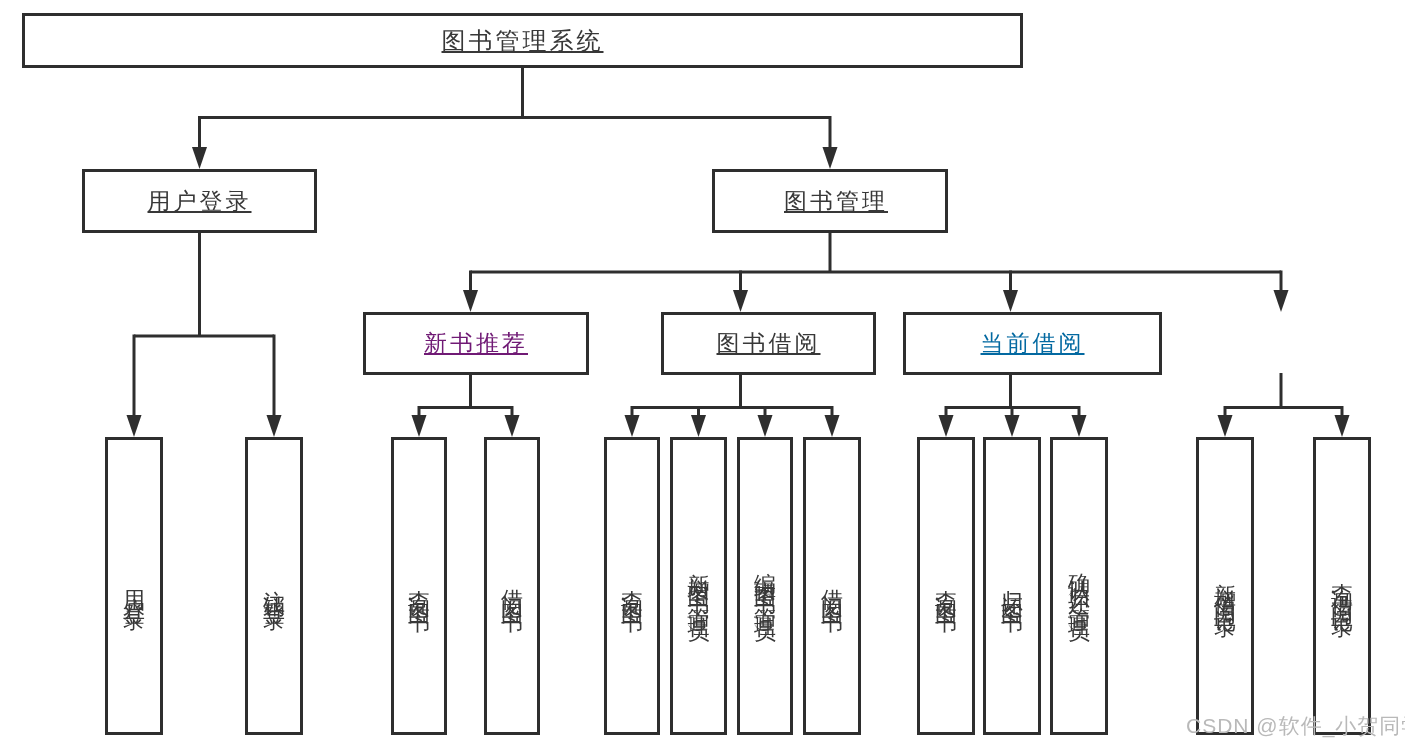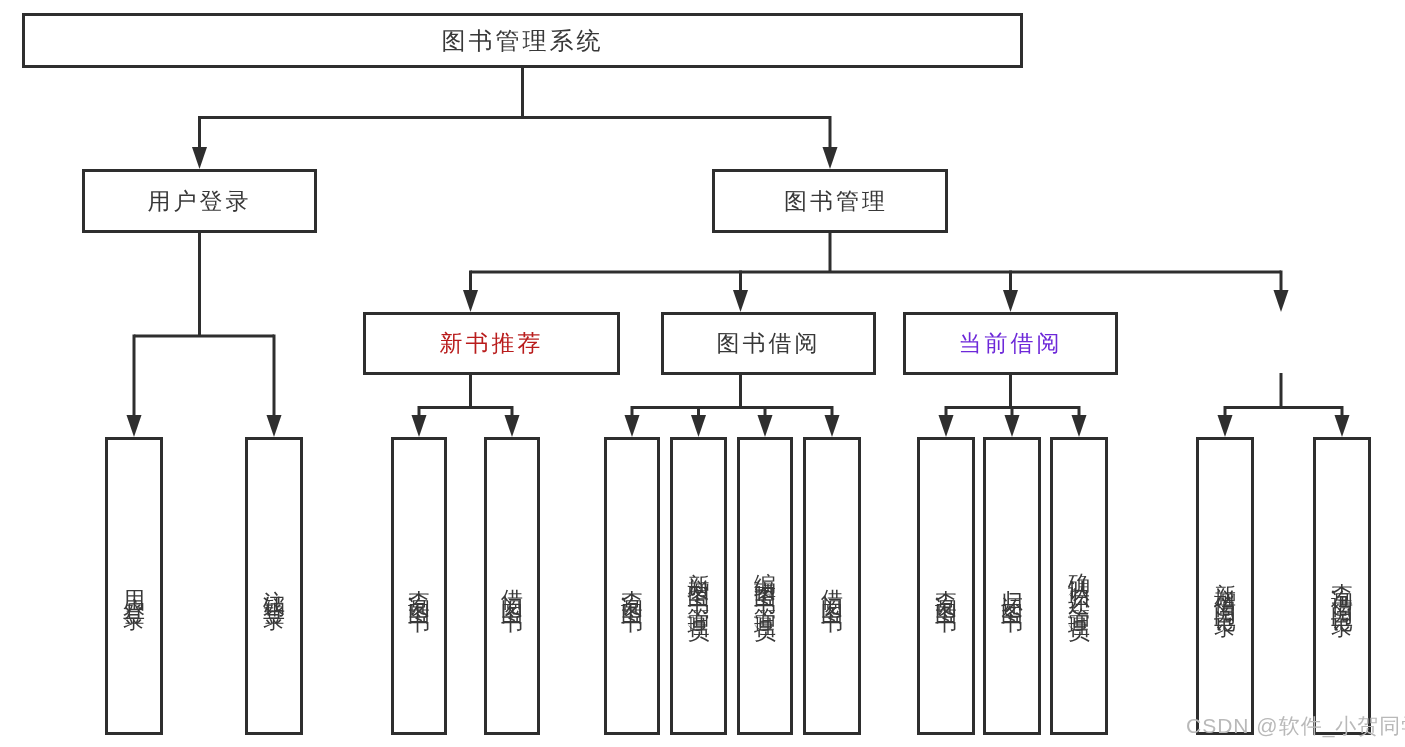--- a/index.html
+++ b/index.html
@@ -7,21 +7,21 @@
     position:relative;width:1405px;height:747px;background:#ffffff;overflow:hidden;
     font-family:"Liberation Sans",sans-serif;
   }
   svg.wires{position:absolute;left:0;top:0;width:1405px;height:747px;}
   .node{
     position:absolute;box-sizing:border-box;background:#ffffff;
     border:3px solid #2e2e2e;
     display:flex;align-items:center;justify-content:center;
     color:#383838;
   }
-  .node.h span{font-size:23px;letter-spacing:3px;white-space:nowrap;}
+  .node.h span{font-size:23px;letter-spacing:3px;white-space:nowrap;text-decoration:underline;}
   .node.root span{font-size:24px;}
   .node.v span{
     writing-mode:vertical-rl;
     font-size:22px;letter-spacing:7px;line-height:1;
   }
   .watermark{
     position:absolute;left:1186px;top:712px;z-index:20;
     font-size:21px;letter-spacing:1px;color:#b9b9b9;white-space:nowrap;
   }
 </style>
@@ -89,27 +89,27 @@
     <span>图书管理系统</span>
   </div>
 
   <div class="node h" style="left: 82px; top: 169px; width: 235px; height: 64px; border-color: rgb(46, 46, 46); color: rgb(56, 56, 56);">
     <span>用户登录</span>
   </div>
   <div class="node h" style="left: 712px; top: 169px; width: 236px; height: 64px; border-color: rgb(46, 46, 46); color: rgb(56, 56, 56); padding-left: 12px;">
     <span>图书管理</span>
   </div>
 
-  <div class="node h" style="left: 363px; top: 312px; width: 257px; height: 63px; border-color: rgb(46, 46, 46); color: #b91c1c;">
+  <div class="node h" style="left: 363px; top: 312px; width: 226px; height: 63px; border-color: rgb(46, 46, 46); color: #701a75;">
     <span>新书推荐</span>
   </div>
   <div class="node h" style="left: 661px; top: 312px; width: 215px; height: 63px; border-color: rgb(46, 46, 46); color: rgb(56, 56, 56);">
     <span>图书借阅</span>
   </div>
-  <div class="node h" style="left: 903px; top: 312px; width: 215px; height: 63px; border-color: rgb(46, 46, 46); color: #6d28d9;">
+  <div class="node h" style="left: 903px; top: 312px; width: 259px; height: 63px; border-color: rgb(46, 46, 46); color: #0369a1;">
     <span>当前借阅</span>
   </div>
 
   <div class="node v" style="left: 105px; top: 437px; width: 58px; height: 298px; border-color: rgb(46, 46, 46); color: rgb(56, 56, 56);">
     <span>用户登录</span>
   </div>
   <div class="node v" style="left: 245px; top: 437px; width: 58px; height: 298px; border-color: rgb(46, 46, 46); color: rgb(56, 56, 56);">
     <span>注销登录</span>
   </div>
 

